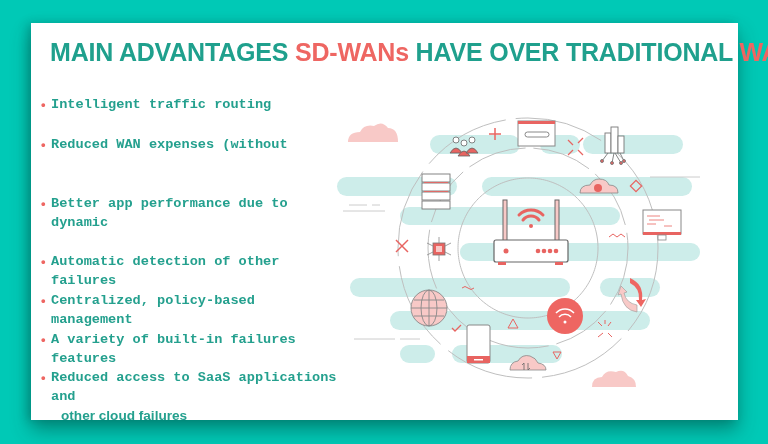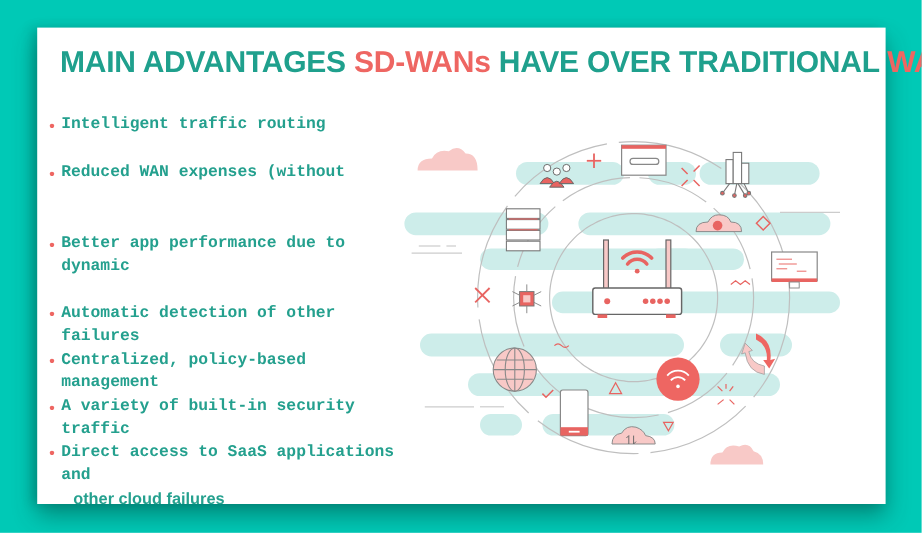--- a/index.html
+++ b/index.html
@@ -55,25 +55,25 @@
   <li style="top:157px">
     <span class="bullet">•</span>
     <span class="text">Automatic detection of other failures</span>
   </li>
   <li style="top:196px">
     <span class="bullet">•</span>
     <span class="text">Centralized, policy-based management</span>
   </li>
   <li style="top:235px">
     <span class="bullet">•</span>
-    <span class="text">A variety of built-in security traffic</span>
+    <span class="text">A variety of built-in failures features</span>
   </li>
   <li style="top:273px">
     <span class="bullet">•</span>
-    <span class="text">Direct access to SaaS applications and</span>
+    <span class="text">Reduced access to SaaS applications and</span>
     <span class="text2">other cloud failures</span>
   </li>
 </ul>
 
 <svg class="illus" viewBox="330 95 400 325" xmlns="http://www.w3.org/2000/svg">
 
   <g fill="#CDEDEA">
     <rect x="430" y="135" width="90" height="19" rx="9.5"></rect>
     <rect x="540" y="135" width="40" height="19" rx="9.5"></rect>
     <rect x="583" y="135" width="100" height="19" rx="9.5"></rect>

